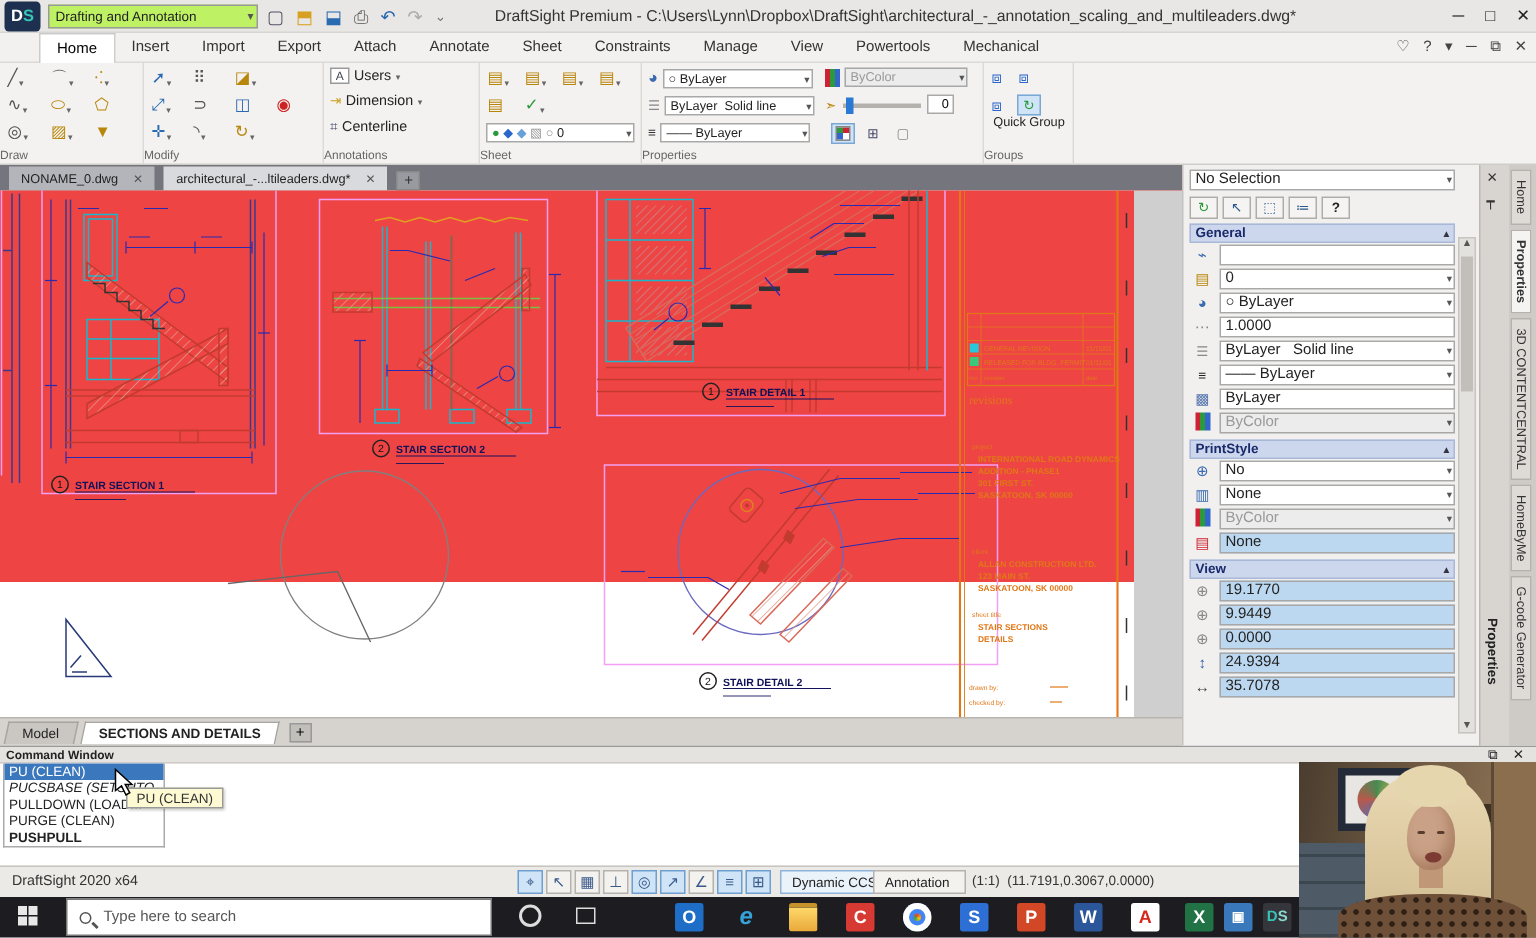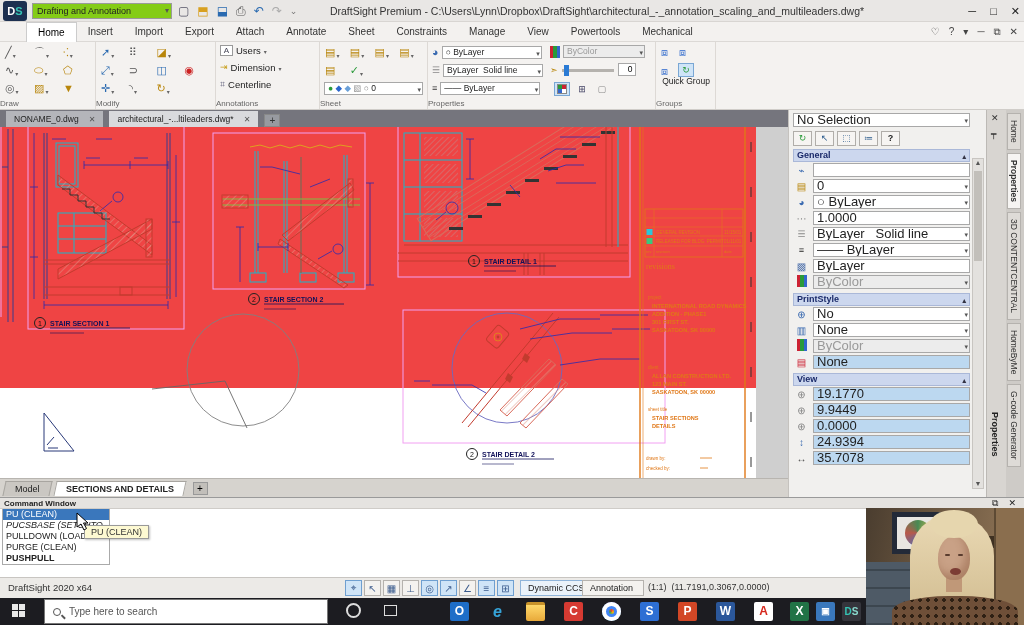--- a/index.html
+++ b/index.html
@@ -4,21 +4,21 @@
 <style>
   * { margin:0; padding:0; box-sizing:border-box; }
   html,body { width:1024px; height:625px; overflow:hidden; font-family:"Liberation Sans",sans-serif; background:#fff; }
   .abs { position:absolute; }
   i { font-style:normal; }
 
   
   #titlebar { left:0; top:0; width:1024px; height:22px; background:#e9e7e5; border-bottom:1px solid #d8d5d2; }
   .ds-logo { position:absolute; left:3px; top:1px; width:24px; height:20px; background:#1d3050; color:#fff; border-radius:3px; font-size:11px; font-weight:bold; text-align:center; line-height:20px; }
   .ds-logo .s { color:#35c4b5; }
-  .ws-select { position:absolute; left:32px; top:3px; width:140px; height:16px; background:#84cc16; border:1px solid #9a9a9a; font-size:9px; line-height:14px; padding-left:4px; color:#222; }
+  .ws-select { position:absolute; left:32px; top:3px; width:140px; height:16px; background:#bef264; border:1px solid #9a9a9a; font-size:9px; line-height:14px; padding-left:4px; color:#222; }
   .ws-select .car2 { position:absolute; right:2px; top:0; color:#555; font-size:8px; }
   .qat { position:absolute; left:178px; top:2px; display:flex; gap:8px; font-size:12px; line-height:18px; }
   .qat i { cursor:default; }
   .wtitle { position:absolute; left:250px; right:80px; top:0; height:34px; text-align:center; font-size:10.5px; line-height:22px; color:#333; white-space:nowrap; overflow:hidden; }
   .wctl { position:absolute; right:4px; top:0; height:22px; display:flex; gap:14px; font-size:11px; line-height:22px; color:#222; }
 
   
   #menubar { left:0; top:22px; width:1024px; height:20px; background:#f3f1ef; border-bottom:1px solid #dcd9d6; }
   .mtabs { position:absolute; left:26px; top:0; display:flex; height:20px; }
   .mtab { padding:0 11px; font-size:10px; line-height:19px; color:#333; }
@@ -92,21 +92,21 @@
   .searchic { width:8px; height:8px; border:1.5px solid #555; border-radius:50%; position:relative; }
   .searchic::after { content:""; position:absolute; left:7px; top:7px; width:5px; height:1.5px; background:#555; transform:rotate(45deg); }
   .tsearch span { font-size:10px; color:#555; }
   .cortana { position:absolute; left:346px; top:5px; width:15px; height:15px; border:2px solid #ddd; border-radius:50%; }
   .taskview { position:absolute; left:384px; top:7px; width:13px; height:11px; border:1.5px solid #ddd; }
   .tbi { position:absolute; top:4px; width:19px; height:19px; border-radius:2px; color:#fff; font-size:12px; font-weight:bold; text-align:center; line-height:19px; }
   .ds-task { background:#35353c; }
 
   
   #proppanel { left:788px; top:110px; width:198px; height:387px; background:#f1f0ee; border-left:1px solid #c5c2be; padding:3px 16px 0 4px; }
-  .psel,.pinput { background:#fff; border:1px solid #a8a8a8; height:14px; font-size:13px; line-height:12px; padding:0 11px 0 3px; position:relative; color:#222; white-space:nowrap; overflow:hidden; }
+  .psel,.pinput { background:#fff; border:1px solid #a8a8a8; height:14px; font-size:10px; line-height:12px; padding:0 11px 0 3px; position:relative; color:#222; white-space:nowrap; overflow:hidden; }
   .psel::after { content:"▾"; position:absolute; right:1px; top:1px; font-size:7px; color:#555; }
   .psel.dis { background:#ececec; color:#999; }
   .pinput { padding-right:2px; }
   .hl { background:#bcd8f0; }
   .ptools { display:flex; gap:3px; margin:4px 0 3px 0; }
   .ptb { width:19px; height:15px; border:1px solid #b0ada9; background:#f6f4f2; font-size:9px; text-align:center; line-height:13px; color:#2a5a8c; }
   .phead { height:13px; background:#ccd7ee; border:1px solid #aab8d8; font-size:9px; font-weight:bold; color:#1a2a6a; line-height:11px; padding:0 3px; position:relative; margin-top:3px; }
   .phead::after { content:"▴"; position:absolute; right:3px; top:1px; font-size:7px; color:#334; }
   .prow { display:flex; align-items:center; height:16px; gap:3px; }
   .prow .pic { width:17px; font-size:10px; color:#b8860b; text-align:center; flex:none; }

